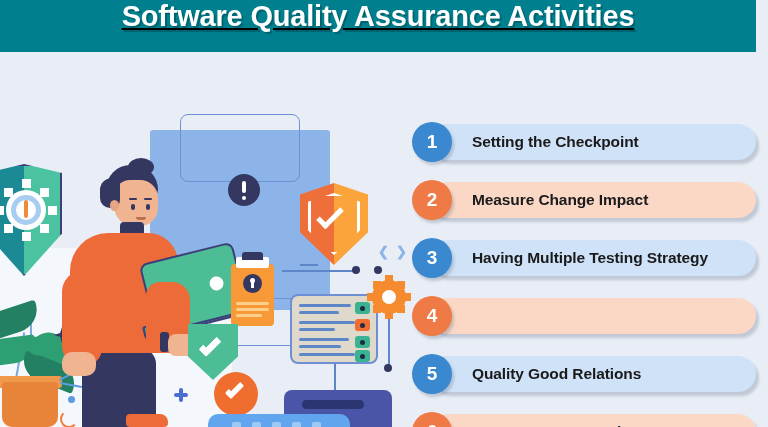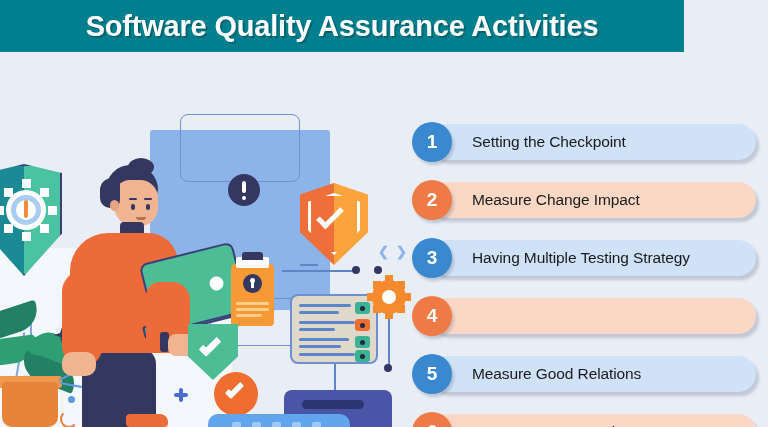--- a/index.html
+++ b/index.html
@@ -5,22 +5,22 @@
   * { margin:0; padding:0; box-sizing:border-box; }
   html,body { width:768px; height:427px; overflow:hidden; }
   body {
     font-family:"Liberation Sans", sans-serif;
     background:#e9eef6;
     position:relative;
   }
 
   
   .header{
-    position:absolute; left:0; top:0; width:684px; height:52px;
-    background:#00808f; display:flex; align-items:center; justify-content:center;
+    position:absolute; left:0; top:0; width:756px; height:52px;
+    background:#00808f; display:flex; align-items:flex-start; justify-content:center;text-decoration:underline;
   }
   .header-title{
     color:#ffffff; font-size:29px; font-weight:bold; letter-spacing:-0.2px;
     text-shadow:2px 2px 0 rgba(0,0,0,0.22);
     white-space:nowrap;
   }
 
   
   .stage{
     position:absolute; left:0; top:52px; width:768px; height:375px;
@@ -363,21 +363,21 @@
   .row.peach{ background:#fbd8c6; }
   .badge{
     position:absolute; left:-18px; top:-2px; width:40px; height:40px;
     border-radius:50%; display:flex; align-items:center; justify-content:center;
     color:#ffffff; font-size:19px; font-weight:bold;
     box-shadow:2px 3px 3px rgba(90,105,130,0.30);
   }
   .badge.blue{ background:#3a88cf; }
   .badge.orange{ background:#ef7a45; }
   .row-label{
-    margin-left:42px; font-size:15.5px; font-weight:normal; color:#1a1a1a;
+    margin-left:42px; font-size:15.5px; font-weight:bold; color:#1a1a1a;
     white-space:nowrap; letter-spacing:-0.1px;
   }
 </style>
 </head>
 <body>
 
 <div class="header">
   <div class="header-title">Software Quality Assurance Activities</div>
 </div>
 
@@ -550,21 +550,21 @@
       <div class="badge blue">3</div>
       <div class="row-label">Having Multiple Testing Strategy</div>
     </div>
 
     <div class="row peach" style="top:184px;">
       <div class="badge orange">4</div>
     </div>
 
     <div class="row blue" style="top:242px;">
       <div class="badge blue">5</div>
-      <div class="row-label">Measure Good Relations</div>
+      <div class="row-label">Quality Good Relations</div>
     </div>
 
     <div class="row peach" style="top:300px;">
       <div class="badge orange">6</div>
       <div class="row-label">SQA Management Plan</div>
     </div>
 
   </div>
 </div>
 

